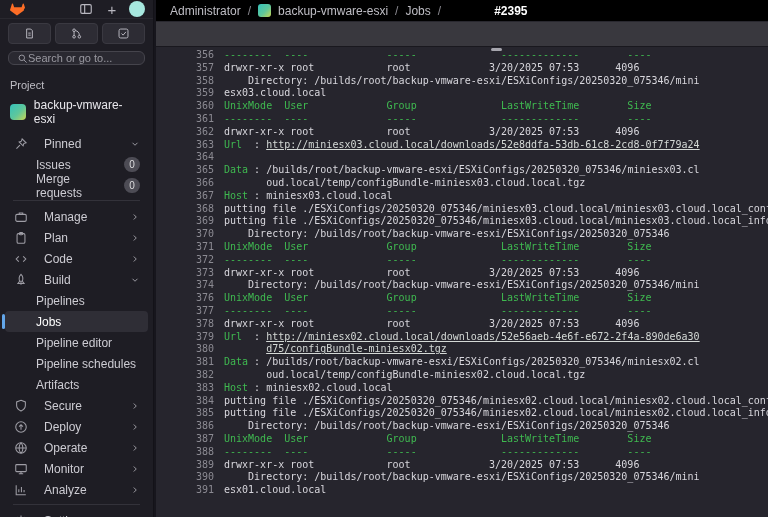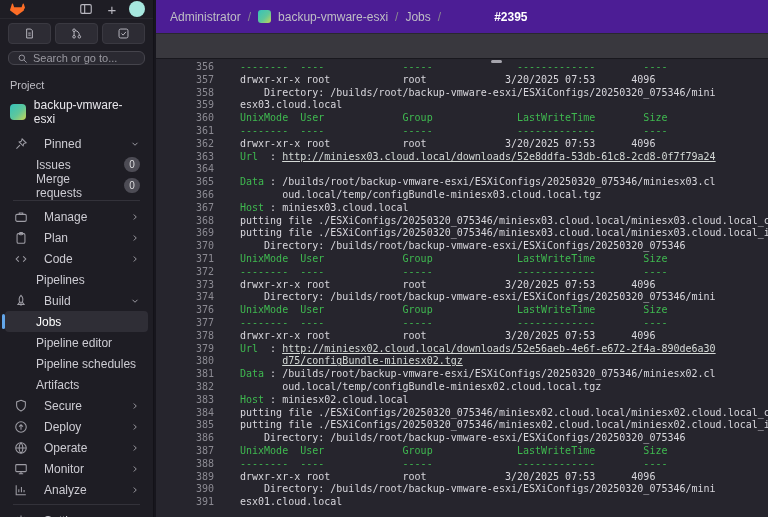--- a/index.html
+++ b/index.html
@@ -13,21 +13,21 @@
   .topbar { height:30px; display:flex; align-items:center; padding:0 8px; gap:8px;
             border-bottom:1px solid #29282f; }
   .topbar .spacer { flex:1; }
   .tb-icon { width:18px; height:18px; display:flex; align-items:center; justify-content:center;
              color:#b9b8c0; font-size:15px; cursor:pointer; }
   .avatar { width:16px; height:16px; border-radius:50%; background:#a7e8df; }
   .shortcut-row { display:flex; gap:4px; padding:4px 8px 3px; }
   .shortcut-btn { flex:1; height:21px; background:#2d2c34; border:1px solid #3a3941; border-radius:4px;
                   display:flex; align-items:center; justify-content:center; color:#b9b8c0; cursor:pointer; }
   .search-box { margin:4px 8px; height:19px; background:#2a2931; border:1px solid #45444c; border-radius:6px;
-                display:flex; align-items:center; gap:5px; padding:0 8px; color:#9a99a1; font-size:11px; cursor:pointer; }
+                display:flex; align-items:center; padding:0 8px; color:#9a99a1; font-size:11px; cursor:pointer; }
   .section-label { padding:10px 10px 4px; font-size:11px; font-weight:normal; color:#bfbec5; }
   .project-item { display:flex; align-items:center; gap:8px; margin:0 5px; padding:3px 5px;
                   border-radius:4px; cursor:pointer; }
   .project-avatar { width:16px; height:16px; border-radius:4px;
                     background:linear-gradient(135deg,#35c2bb 0%,#5fc79b 55%,#c8d653 100%); }
   .project-name { font-size:12px; color:#e8e7ec; }
   .menu { margin-top:4px; }
   .menu-item { position:relative; height:21px; display:flex; align-items:center; gap:16px;
                padding:0 8px; margin:0 5px; border-radius:4px; color:#cdccd3; font-size:12px; cursor:pointer; }
   .menu-item .ic { width:15px; height:15px; color:#9e9da5; display:flex; align-items:center; justify-content:center; }
@@ -38,33 +38,33 @@
                               border-radius:2px; background:#63a6e9; }
   .chev { margin-left:auto; color:#9a99a1; display:flex; }
   .chev svg { width:10px; height:10px; }
   .chev.down svg { transform:rotate(90deg); }
   .badge { margin-left:auto; min-width:16px; height:15px; border-radius:8px; background:#4d4c55;
            color:#dcdcde; font-size:10px; display:flex; align-items:center; justify-content:center; padding:0 5px; }
   .mdivider { height:1px; background:#33323a; margin:4px 13px 5px; }
 
   
   .main { flex:1; display:flex; flex-direction:column; border-left:2px solid #17161d; min-width:0; }
-  .breadcrumb-bar { height:34px; background:#4c1d95; border-bottom:1px solid #29282f;
+  .breadcrumb-bar { height:22px; background:#000000; border-bottom:1px solid #29282f;
                     display:flex; align-items:center; gap:7px; padding:0 14px; font-size:12px; color:#bfbec5; }
   .crumb { cursor:pointer; }
   .crumb-sep { color:#8a8990; }
   .crumb-ico { width:13px; height:13px; border-radius:3px;
                background:linear-gradient(135deg,#35c2bb 0%,#5fc79b 55%,#c8d653 100%); }
   .crumb.current { color:#fff; font-weight:bold;margin-left:46px; }
   .job-band { height:25px; background:#39383e; border-bottom:1px solid #19181e; }
   .log { position:relative; flex:1; background:#26252d; overflow:hidden; padding-top:2px;
          font-family:"DejaVu Sans Mono", monospace; font-size:10px; line-height:12.8px; }
   .log-scroll-thumb { position:absolute; top:1px; left:335px; width:11px; height:3px;
                       border-radius:2px; background:#a6a5ad; }
-  .log-line { display:flex; white-space:pre; height:12.8px;gap:16px; }
+  .log-line { display:flex; white-space:pre; height:12.8px; }
   .ln { flex:0 0 58px; text-align:right; color:#8b8a92; margin-right:10px; cursor:pointer; }
   .lt { color:#d8d7dd; }
   .seg-g { color:#3fb950; }
   .seg-l { color:#d4d9d6; text-decoration:underline; cursor:pointer; }
 </style>
 </head>
 <body>
 
 <div class="app">
 
@@ -184,36 +184,36 @@
               <path d="M5.5 5l-3 3 3 3M10.5 5l3 3-3 3"></path>
             </svg>
           </span>
           <span>Code</span>
           <span class="chev">
             <svg viewBox="0 0 16 16" fill="none" stroke="currentColor" stroke-width="1.6">
               <path d="M6 4l4 4-4 4"></path>
             </svg>
           </span>
         </div>
-        <div class="menu-item child">
-          <span>Pipelines</span>
-        </div>
         <div class="menu-item">
           <span class="ic">
             <svg viewBox="0 0 16 16" fill="none" stroke="currentColor" stroke-width="1.2">
               <path d="M8 1.5c2 1.8 2.6 4.8 1.6 8H6.4C5.4 6.3 6 3.3 8 1.5z"></path>
               <path d="M6.4 9.5L4.5 12h7l-1.9-2.5M8 10v3.5"></path>
             </svg>
           </span>
           <span>Build</span>
           <span class="chev down">
             <svg viewBox="0 0 16 16" fill="none" stroke="currentColor" stroke-width="1.6">
               <path d="M6 4l4 4-4 4"></path>
             </svg>
           </span>
+        </div>
+        <div class="menu-item child">
+          <span>Pipelines</span>
         </div>
         <div class="menu-item child active">
           <span>Jobs</span>
         </div>
         <div class="menu-item child">
           <span>Pipeline editor</span>
         </div>
         <div class="menu-item child">
           <span>Pipeline schedules</span>
         </div>

